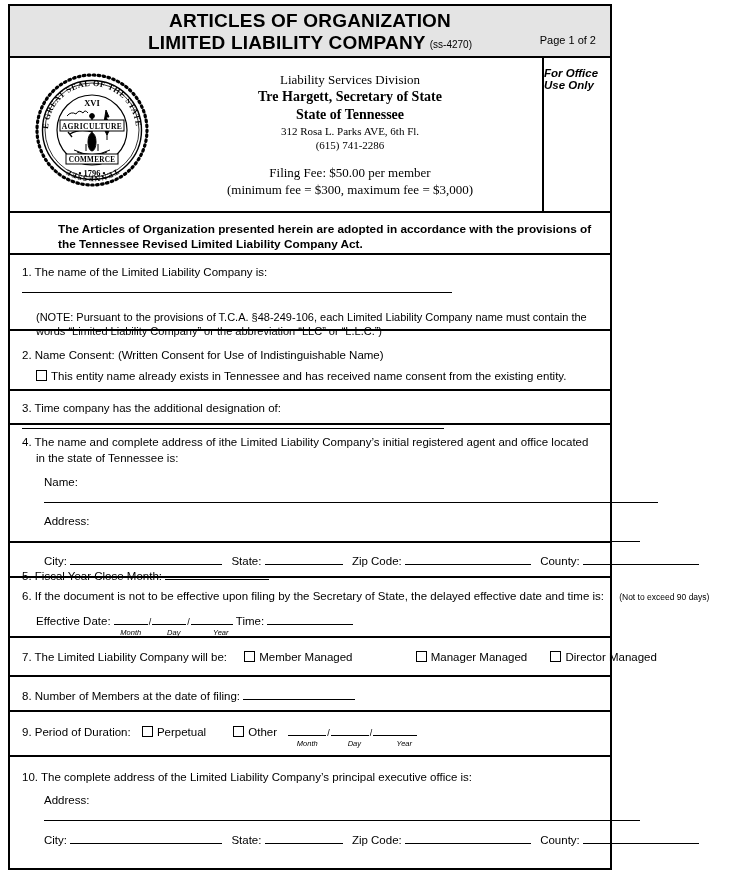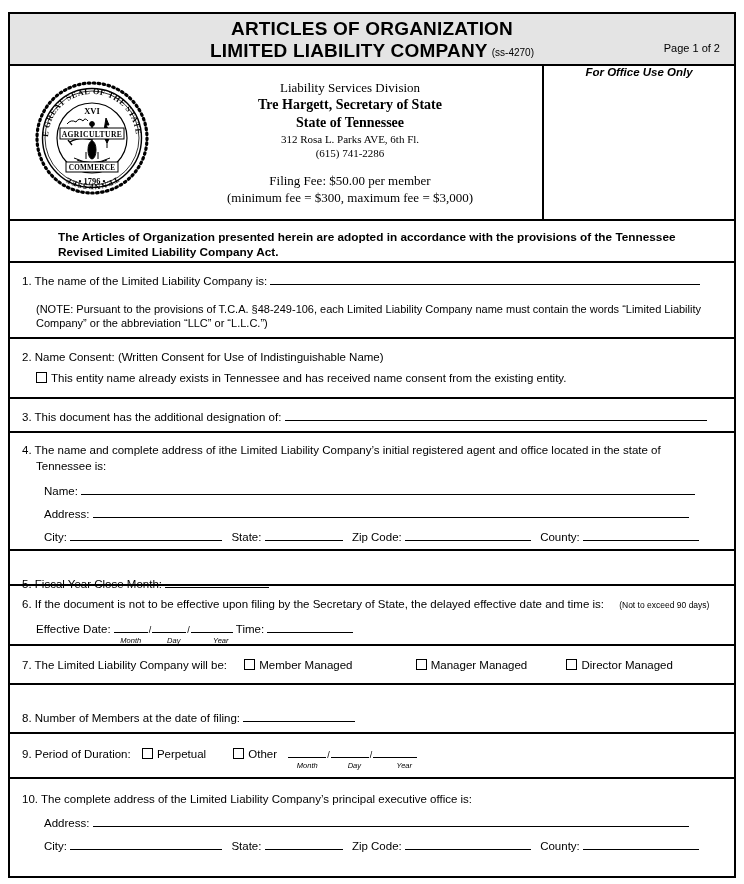--- a/index.html
+++ b/index.html
@@ -11,22 +11,22 @@
     width: 744px;
     height: 884px;
     font-family: "Liberation Sans", sans-serif;
     color: #000000;
     overflow: hidden;
   }
 
   .page {
     position: absolute;
     left: 8px;
-    top: 12px;
-    width: 728px;
+    top: 4px;
+    width: 604px;
     height: 866px;
     border: 2px solid #000;
     box-sizing: border-box;
     background: #fff;
   }
 
   
   .title-banner {
     position: relative;
     height: 52px;
@@ -102,24 +102,25 @@
   .office-box {
     position: absolute;
     left: 532px;
     top: 0;
     bottom: 0;
     right: 0;
     border-left: 2px solid #000;
     box-sizing: border-box;
   }
   .office-label {
-    text-align: center;
+    text-align: left;
     font-size: 11.5px;
     font-style: italic;
     font-weight: bold;
+    margin-top: 9px;
   }
 
   
   .row {
     position: relative;
     border-bottom: 2px solid #000;
     box-sizing: border-box;
     padding: 0 12px;
   }
   .row:last-child { border-bottom: none; }
@@ -282,33 +283,33 @@
   <div class="row" style="height:76px;">
     <div class="item" style="padding-top:9px;">
       <span>1.</span>
       <span>The name of the Limited Liability Company is:</span>
       <span class="ul" style="width:430px;"></span>
     </div>
     <div class="note" style="padding-top:13px;">(NOTE: Pursuant to the provisions of T.C.A. §48-249-106, each Limited Liability Company name must contain the words “Limited Liability Company” or the abbreviation “LLC” or “L.L.C.”)</div>
   </div>
 
   <div class="row" style="height:60px;">
-    <div class="item" style="padding-top:10px;">
+    <div class="item" style="padding-top:16px;">
       <span>2.</span>
       <span>Name Consent: (Written Consent for Use of Indistinguishable Name)</span>
     </div>
     <div class="item indent" style="padding-top:5px;">
       <span class="cbox"></span><span>This entity name already exists in Tennessee and has received name consent from the existing entity.</span>
     </div>
   </div>
 
   <div class="row" style="height:34px;">
     <div class="item" style="padding-top:9px;">
       <span>3.</span>
-      <span>This document has the additional designation of:</span>
+      <span>Time company has the additional designation of:</span>
       <span class="ul" style="width:422px;"></span>
     </div>
   </div>
 
   <div class="row" style="height:118px;">
     <div class="item" style="padding-top:9px; padding-left:14px; text-indent:-14px; padding-right:8px;">
       <span>4.</span>
       <span>The name and complete address of ithe Limited Liability Company’s initial registered agent and office located in the state of Tennessee is:</span>
     </div>
     <div class="item indent2" style="padding-top:8px;">
@@ -355,26 +356,26 @@
       <span class="ul" style="width:86px;"></span>
     </div>
   </div>
 
   <div class="row" style="height:39px;">
     <div class="item" style="padding-top:11px; white-space:nowrap;">
       <span>7.</span>
       <span>The Limited Liability Company will be:</span>
       <span style="margin-left:14px;"><span class="cbox"></span><span>Member Managed</span></span>
       <span style="margin-left:20px;padding-left:40px;"><span class="cbox"></span><span>Manager Managed</span></span>
-      <span style="margin-left:36px;"><span class="cbox"></span><span>Director Managed</span></span>
+      <span style="margin-left:20px;"><span class="cbox"></span><span>Director Managed</span></span>
     </div>
   </div>
 
   <div class="row" style="height:35px;">
-    <div class="item" style="padding-top:10px;margin-top:14px;">
+    <div class="item" style="padding-top:10px;">
       <span>8.</span>
       <span>Number of Members at the date of filing:</span>
       <span class="ul" style="width:112px;"></span>
     </div>
   </div>
 
   <div class="row" style="height:45px;">
     <div class="item" style="padding-top:11px; white-space:nowrap;">
       <span>9.</span>
       <span>Period of Duration:</span>

